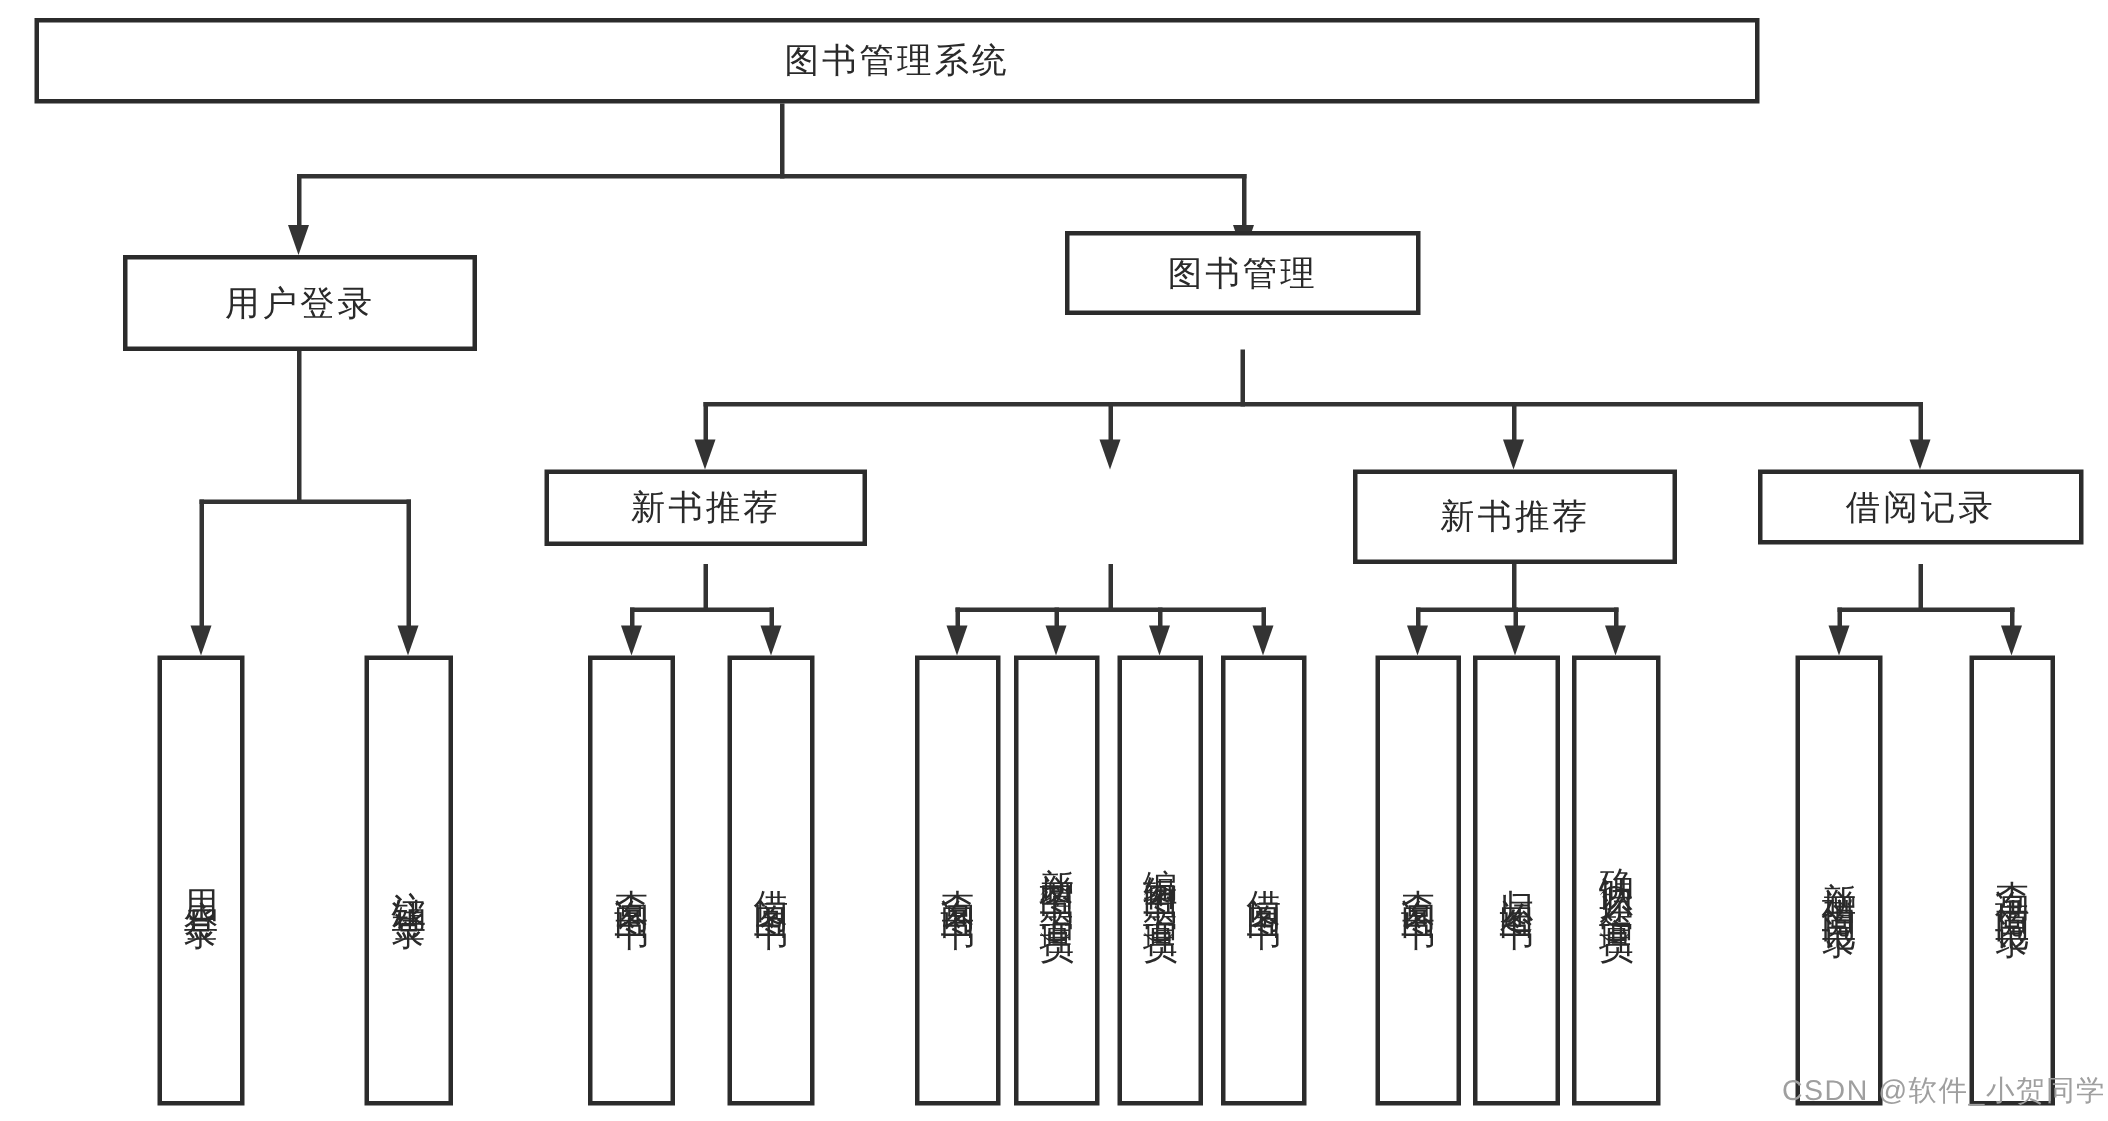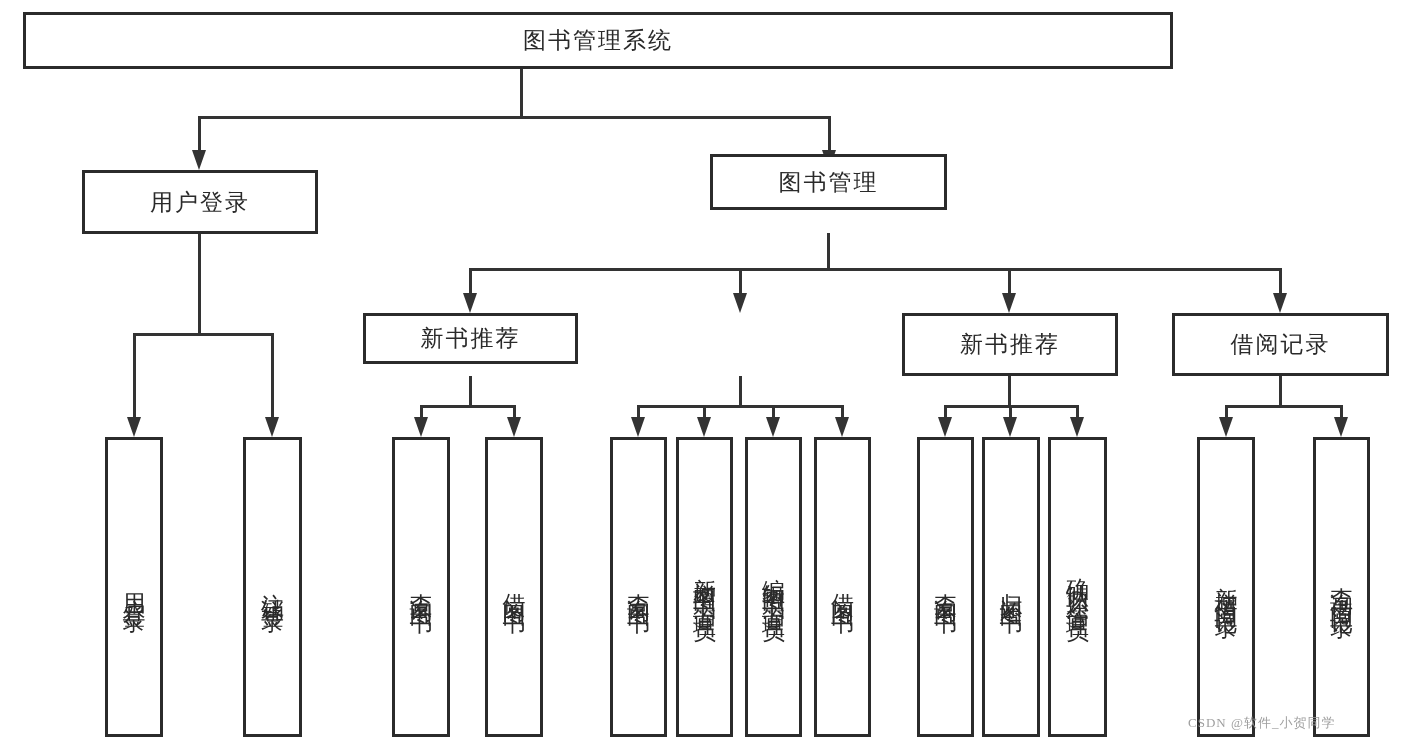--- a/index.html
+++ b/index.html
@@ -47,26 +47,25 @@
   .line{position:absolute;background:var(--line);z-index:1;}
   .arrow{
     position:absolute;width:0;height:0;z-index:1;
     border-left:7px solid transparent;
     border-right:7px solid transparent;
     border-top:20px solid var(--line);
   }
   .watermark{
     position:absolute;
     left:1188px;top:714px;
-    font-size:13px;
+    font-size:19px;
     color:#9f9f9f;
     letter-spacing:1px;
     z-index:3;
     white-space:nowrap;
-    font-family:Liberation Serif, serif;
   }
 </style>
 </head>
 <body>
 
 <div id="stage">
 
   <div class="node" style="left:23px;top:12px;width:1150px;height:57px;">
     <span>图书管理系统</span>
   </div>
@@ -77,21 +76,21 @@
   <div class="node" style="left:710px;top:154px;width:237px;height:56px;">
     <span>图书管理</span>
   </div>
 
   <div class="node" style="left:363px;top:313px;width:215px;height:51px;">
     <span>新书推荐</span>
   </div>
   <div class="node" style="left:902px;top:313px;width:216px;height:63px;">
     <span>新书推荐</span>
   </div>
-  <div class="node" style="left:1172px;top:313px;width:217px;height:63px;">
+  <div class="node" style="left:1172px;top:313px;width:217px;height:50px;">
     <span>借阅记录</span>
   </div>
 
   <div class="leaf" style="left:105px;width:58px;">
     <span class="vtext">用户登录</span>
   </div>
   <div class="leaf" style="left:243px;width:59px;">
     <span class="vtext">注销登录</span>
   </div>
 

